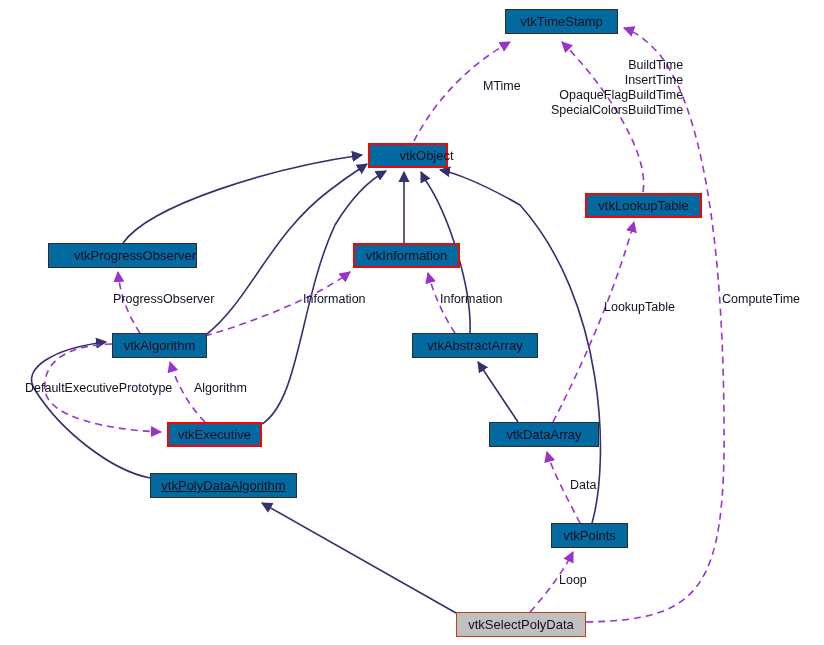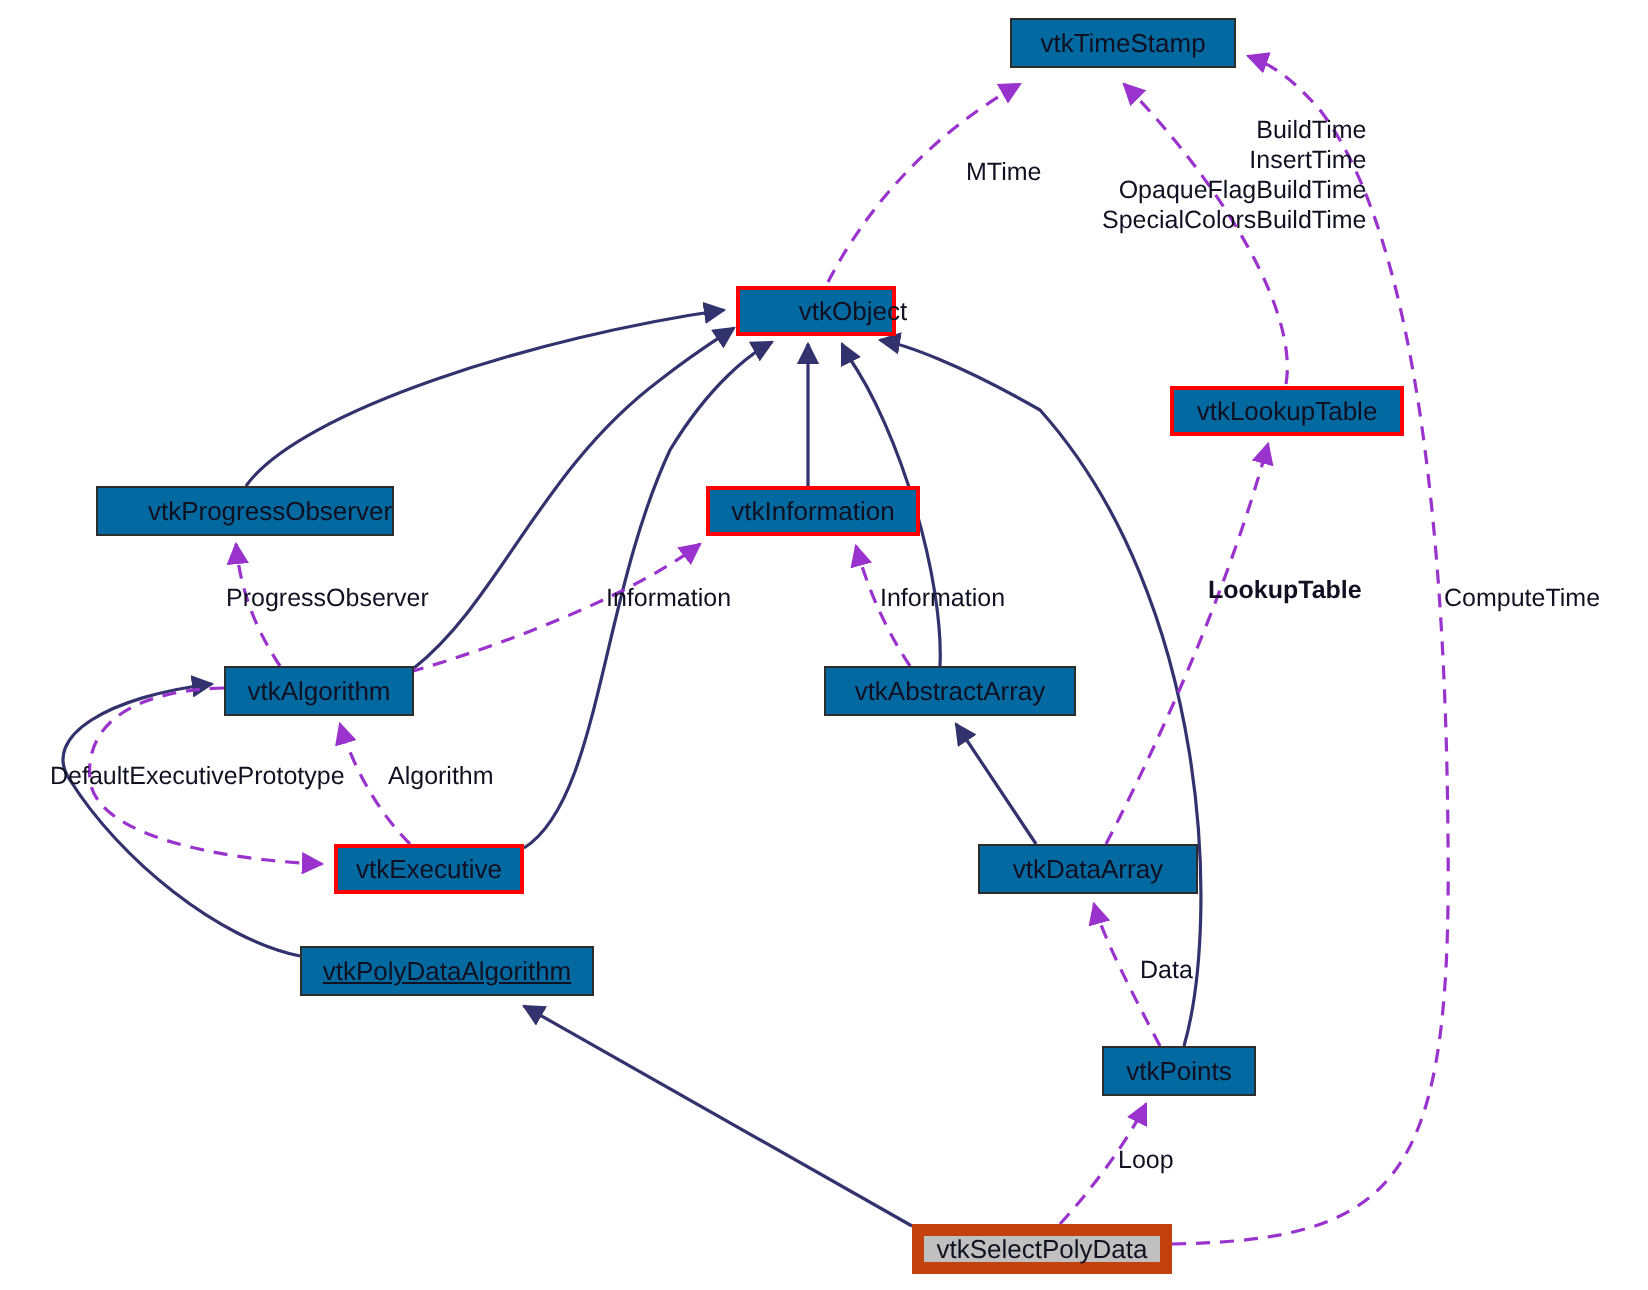--- a/index.html
+++ b/index.html
@@ -37,21 +37,21 @@
     white-space: nowrap;
     padding: 0 7px;
     height: 25px;
     z-index: 5;
   }
   .node.red {
     border: 2px solid #ff0000;
   }
   .node.shaded {
     background: #c0c0c0;
-    border: 6px solid #c2410c;
+    border: 1px solid #c2410c;
   }
   .node-label {
     pointer-events: none;
   }
   .edge-label {
     position: absolute;
     font-size: 12.5px;
     color: #101020;
     white-space: nowrap;
     line-height: 14px;
@@ -160,21 +160,21 @@
     <div>OpaqueFlagBuildTime</div>
     <div>SpecialColorsBuildTime</div>
   </div>
 
   <div class="edge-label" style="left:113px; top:292px;">ProgressObserver</div>
 
   <div class="edge-label" style="left:303px; top:292px;">Information</div>
 
   <div class="edge-label" style="left:440px; top:292px;">Information</div>
 
-  <div class="edge-label" style="left:604px; top:288px;font-weight:bold;">LookupTable</div>
+  <div class="edge-label" style="left:604px; top:300px;">LookupTable</div>
 
   <div class="edge-label" style="left:722px; top:292px;">ComputeTime</div>
 
   <div class="edge-label" style="left:25px; top:381px;">DefaultExecutivePrototype</div>
 
   <div class="edge-label" style="left:194px; top:381px;">Algorithm</div>
 
   <div class="edge-label" style="left:570px; top:478px;">Data</div>
 
   <div class="edge-label" style="left:559px; top:573px;">Loop</div>

